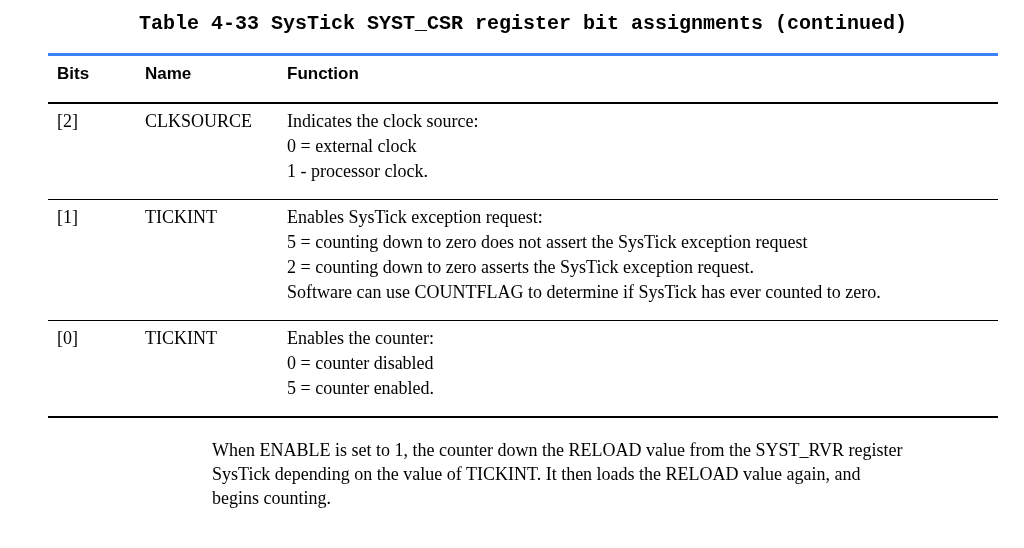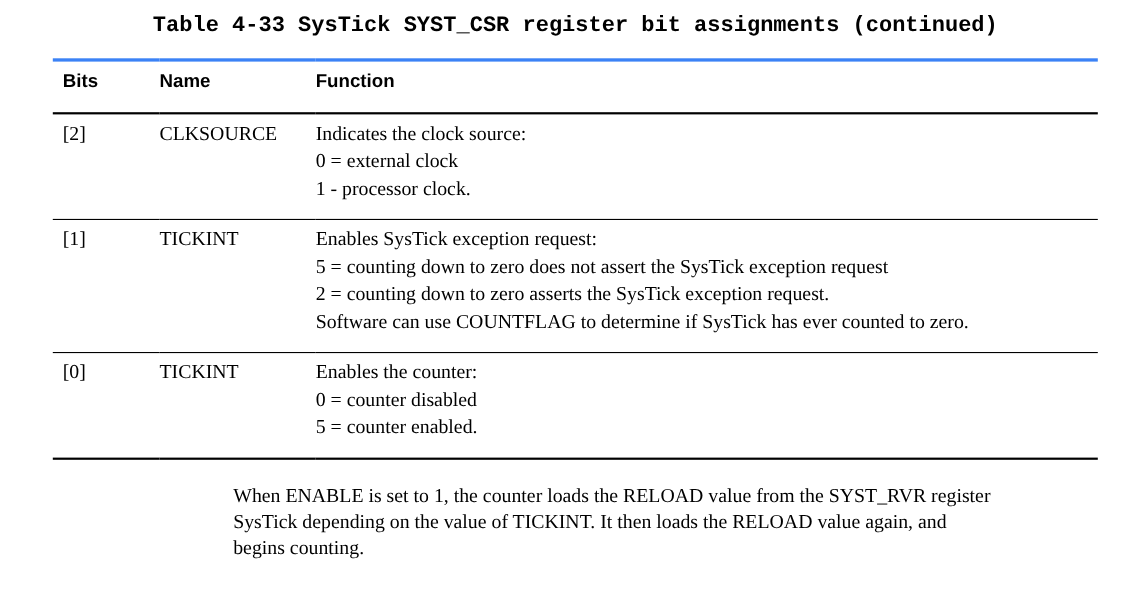--- a/index.html
+++ b/index.html
@@ -112,18 +112,18 @@
         <td class="fn">
           <div class="fn-line">Enables the counter:</div>
           <div class="fn-line">0 = counter disabled</div>
           <div class="fn-line">5 = counter enabled.</div>
         </td>
       </tr>
     </tbody>
   </table>
 
   <div class="note">
-    <div class="note-line">When ENABLE is set to 1, the counter loads the RELOAD value from the SYST_RVR register</div>
+    <div class="note-line">When ENABLE is set to 1, the counter down the RELOAD value from the SYST_RVR register</div>
     <div class="note-line">SysTick depending on the value of TICKINT. It then loads the RELOAD value again, and</div>
     <div class="note-line">begins counting.</div>
   </div>
 
 </div>
 
 </body></html>

